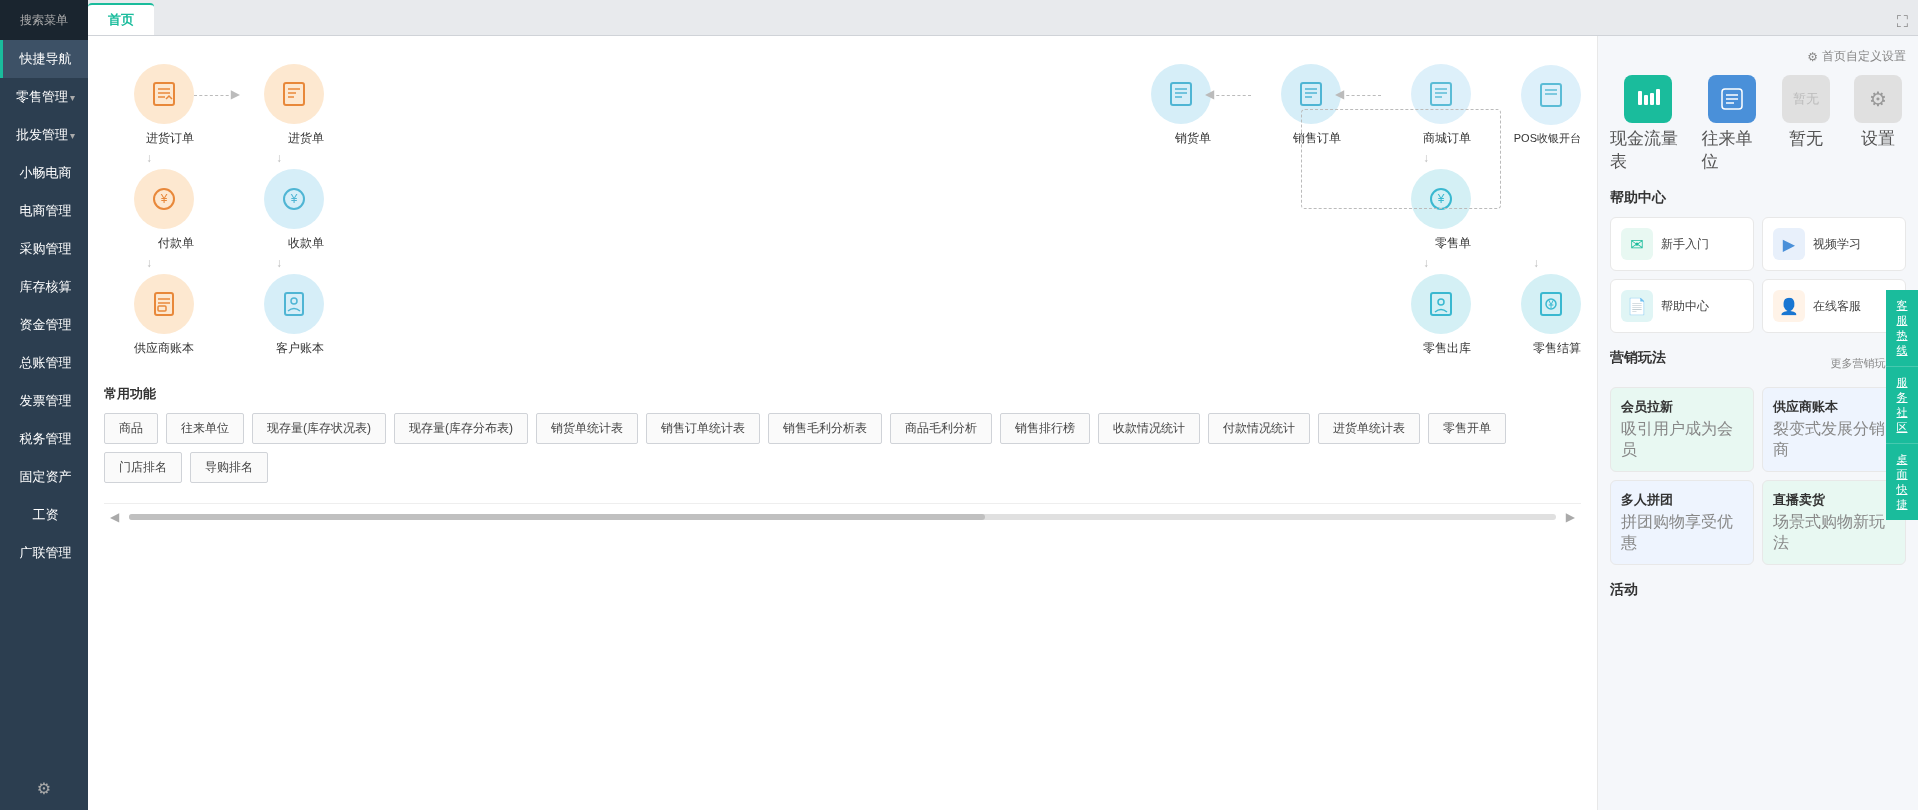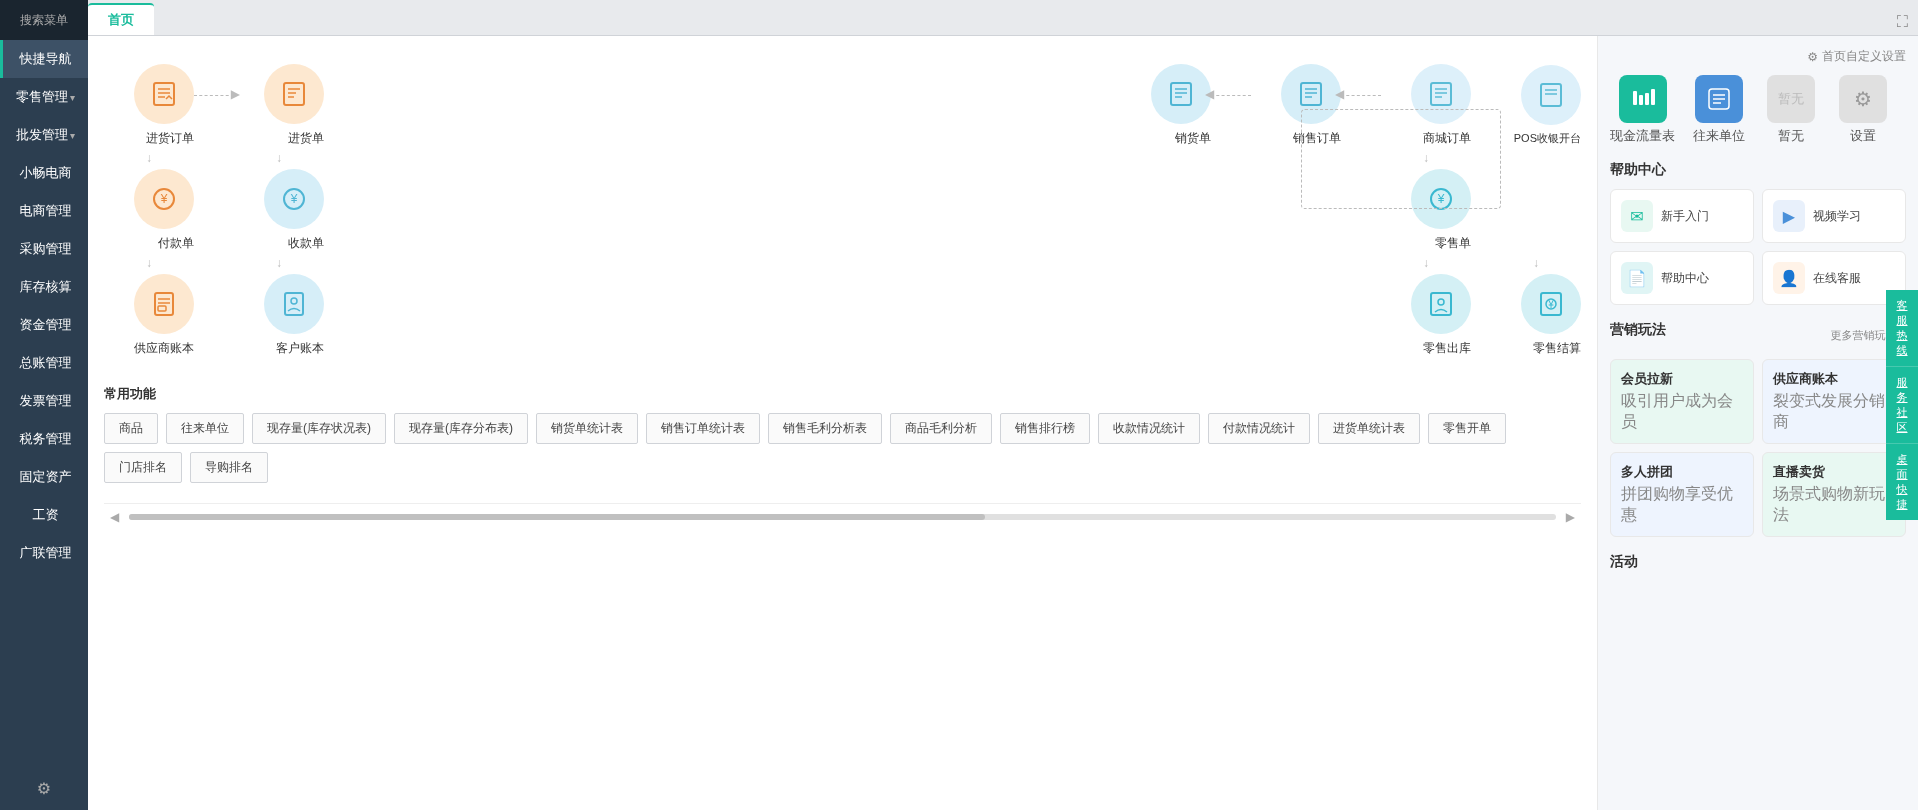--- a/index.html
+++ b/index.html
@@ -236,21 +236,21 @@
       display: flex;
       align-items: center;
       justify-content: center;
       font-size: 20px;
       margin-bottom: 4px;
     }
     .quick-nav-icon-box.green { background: #1abc9c; color: #fff; }
     .quick-nav-icon-box.blue { background: #4a90d9; color: #fff; }
     .quick-nav-icon-box.gray { background: #e0e0e0; color: #999; }
     .quick-nav-icon-label {
-      font-size: 13px;
+      font-size: 17px;
       color: #555;
     }
 
     
     .section-title {
       font-size: 14px;
       font-weight: bold;
       color: #333;
       margin-bottom: 10px;
     }

